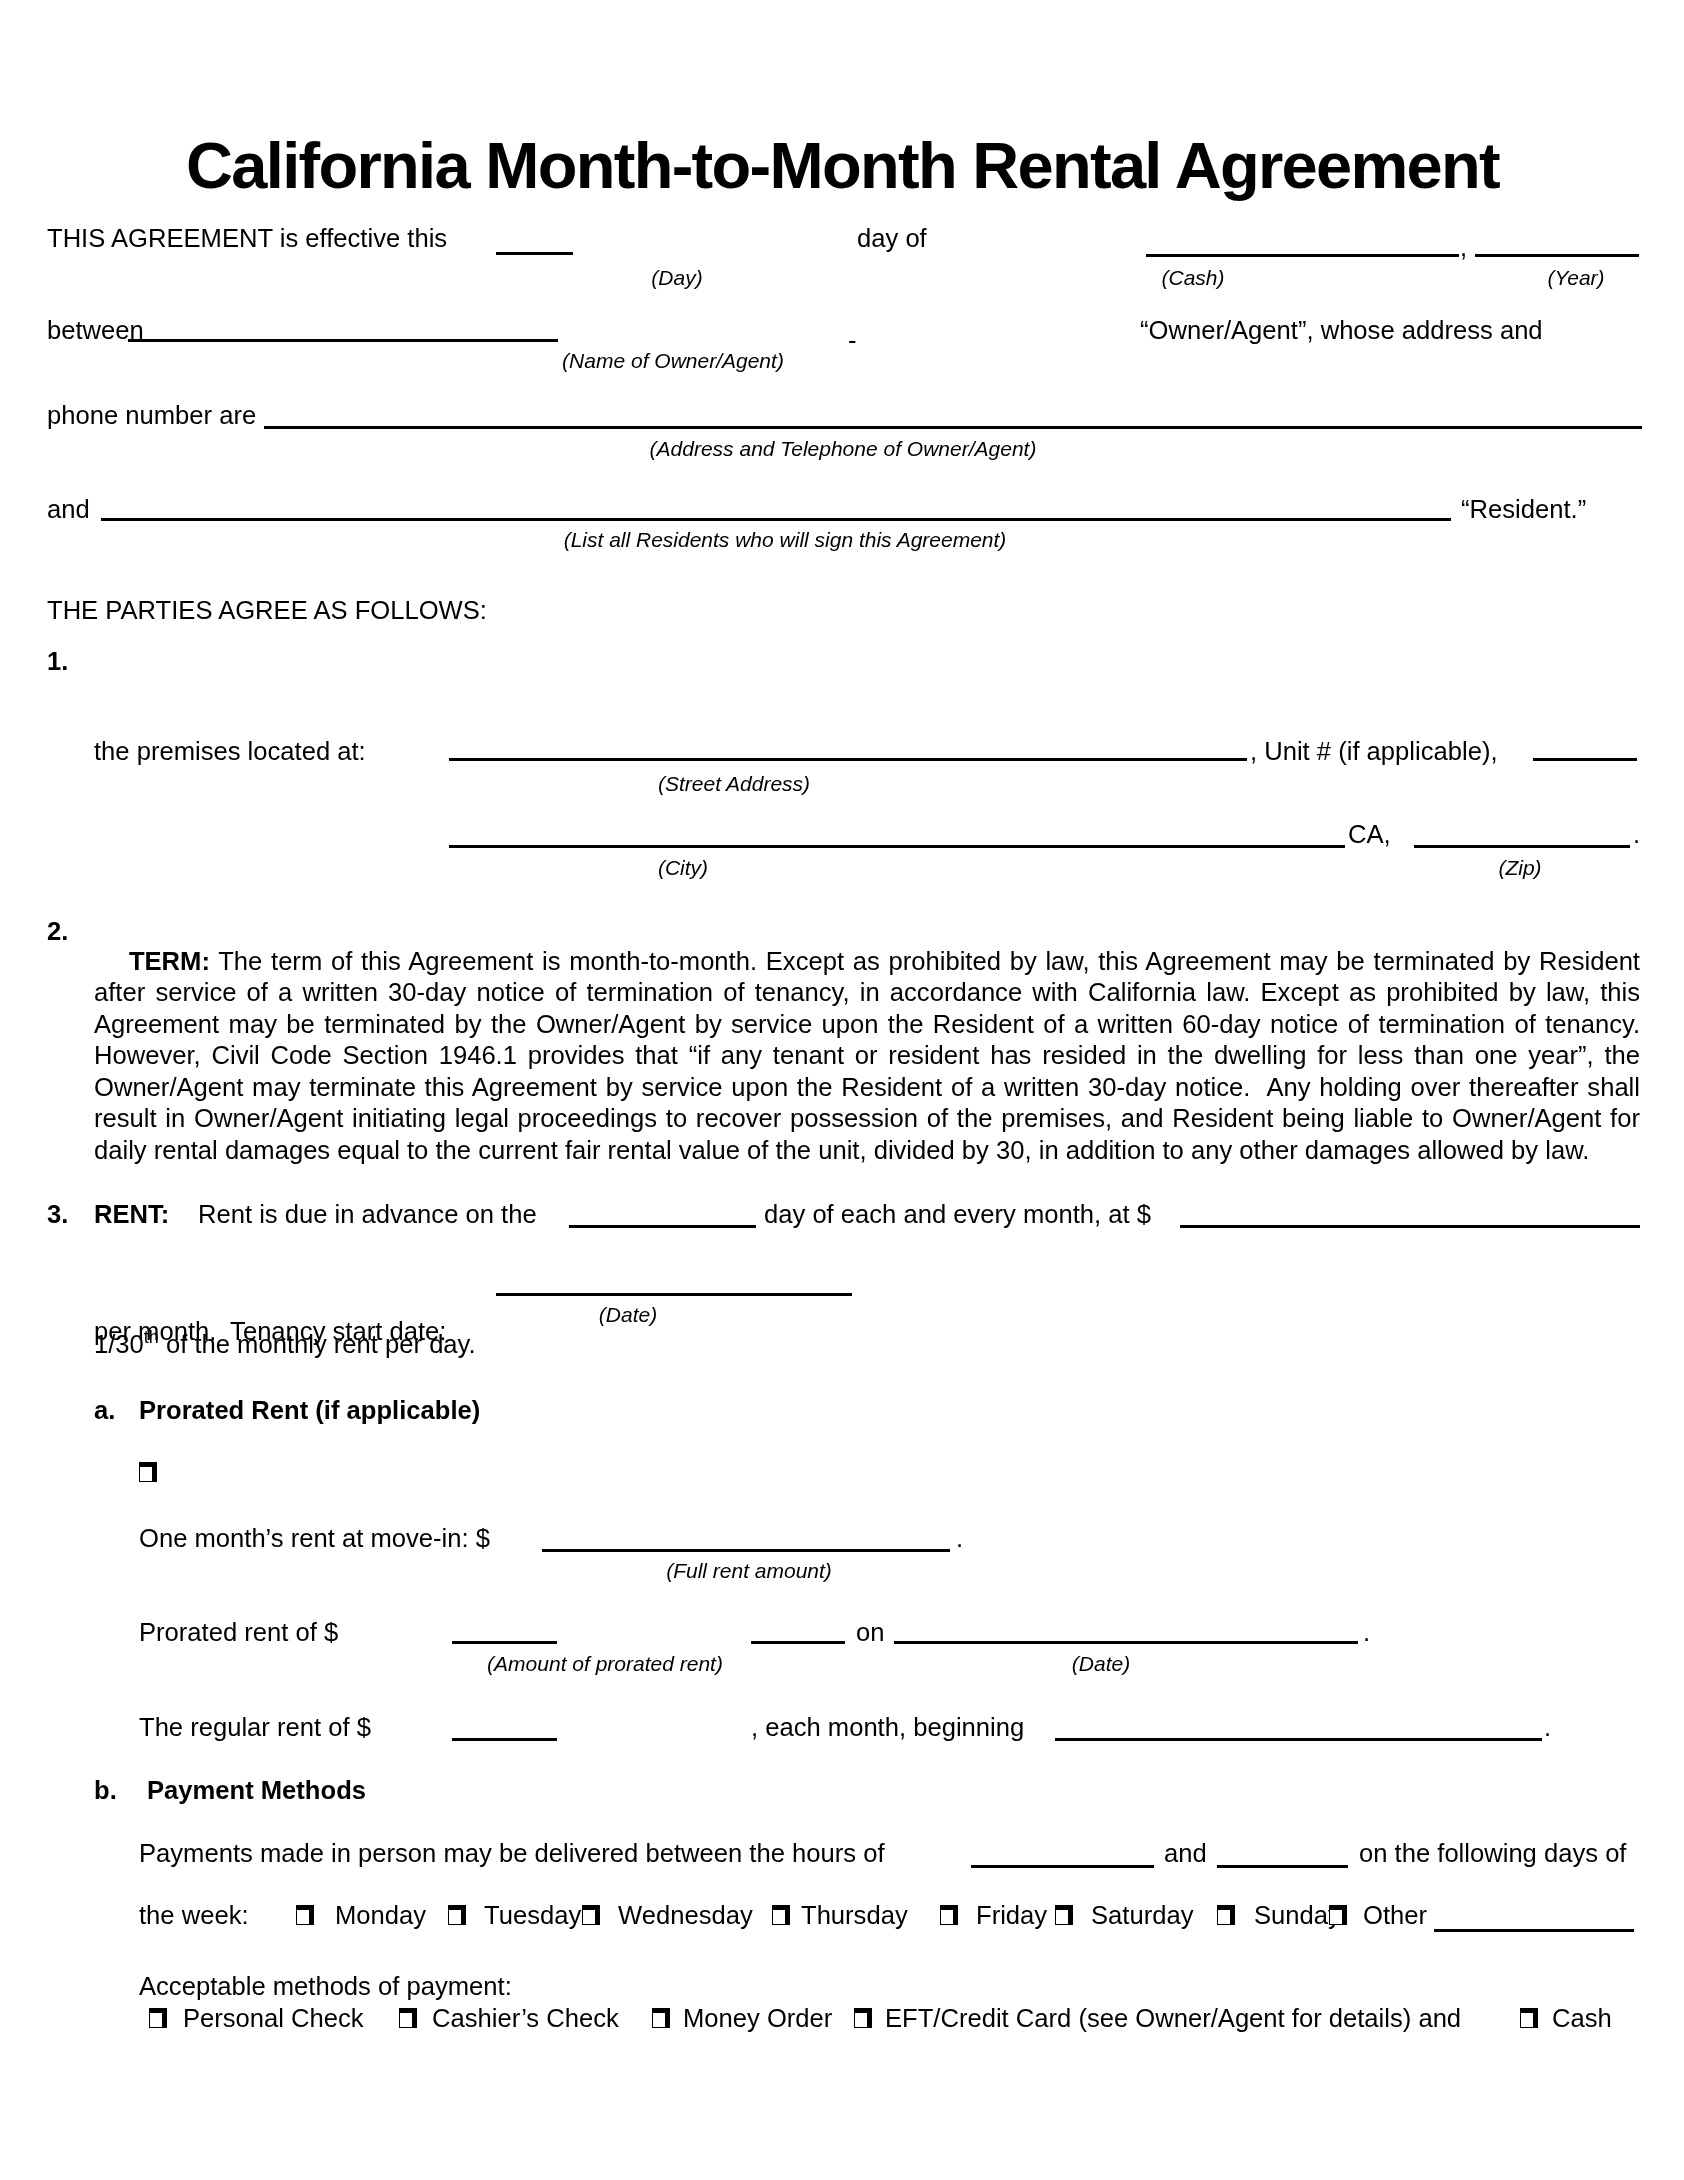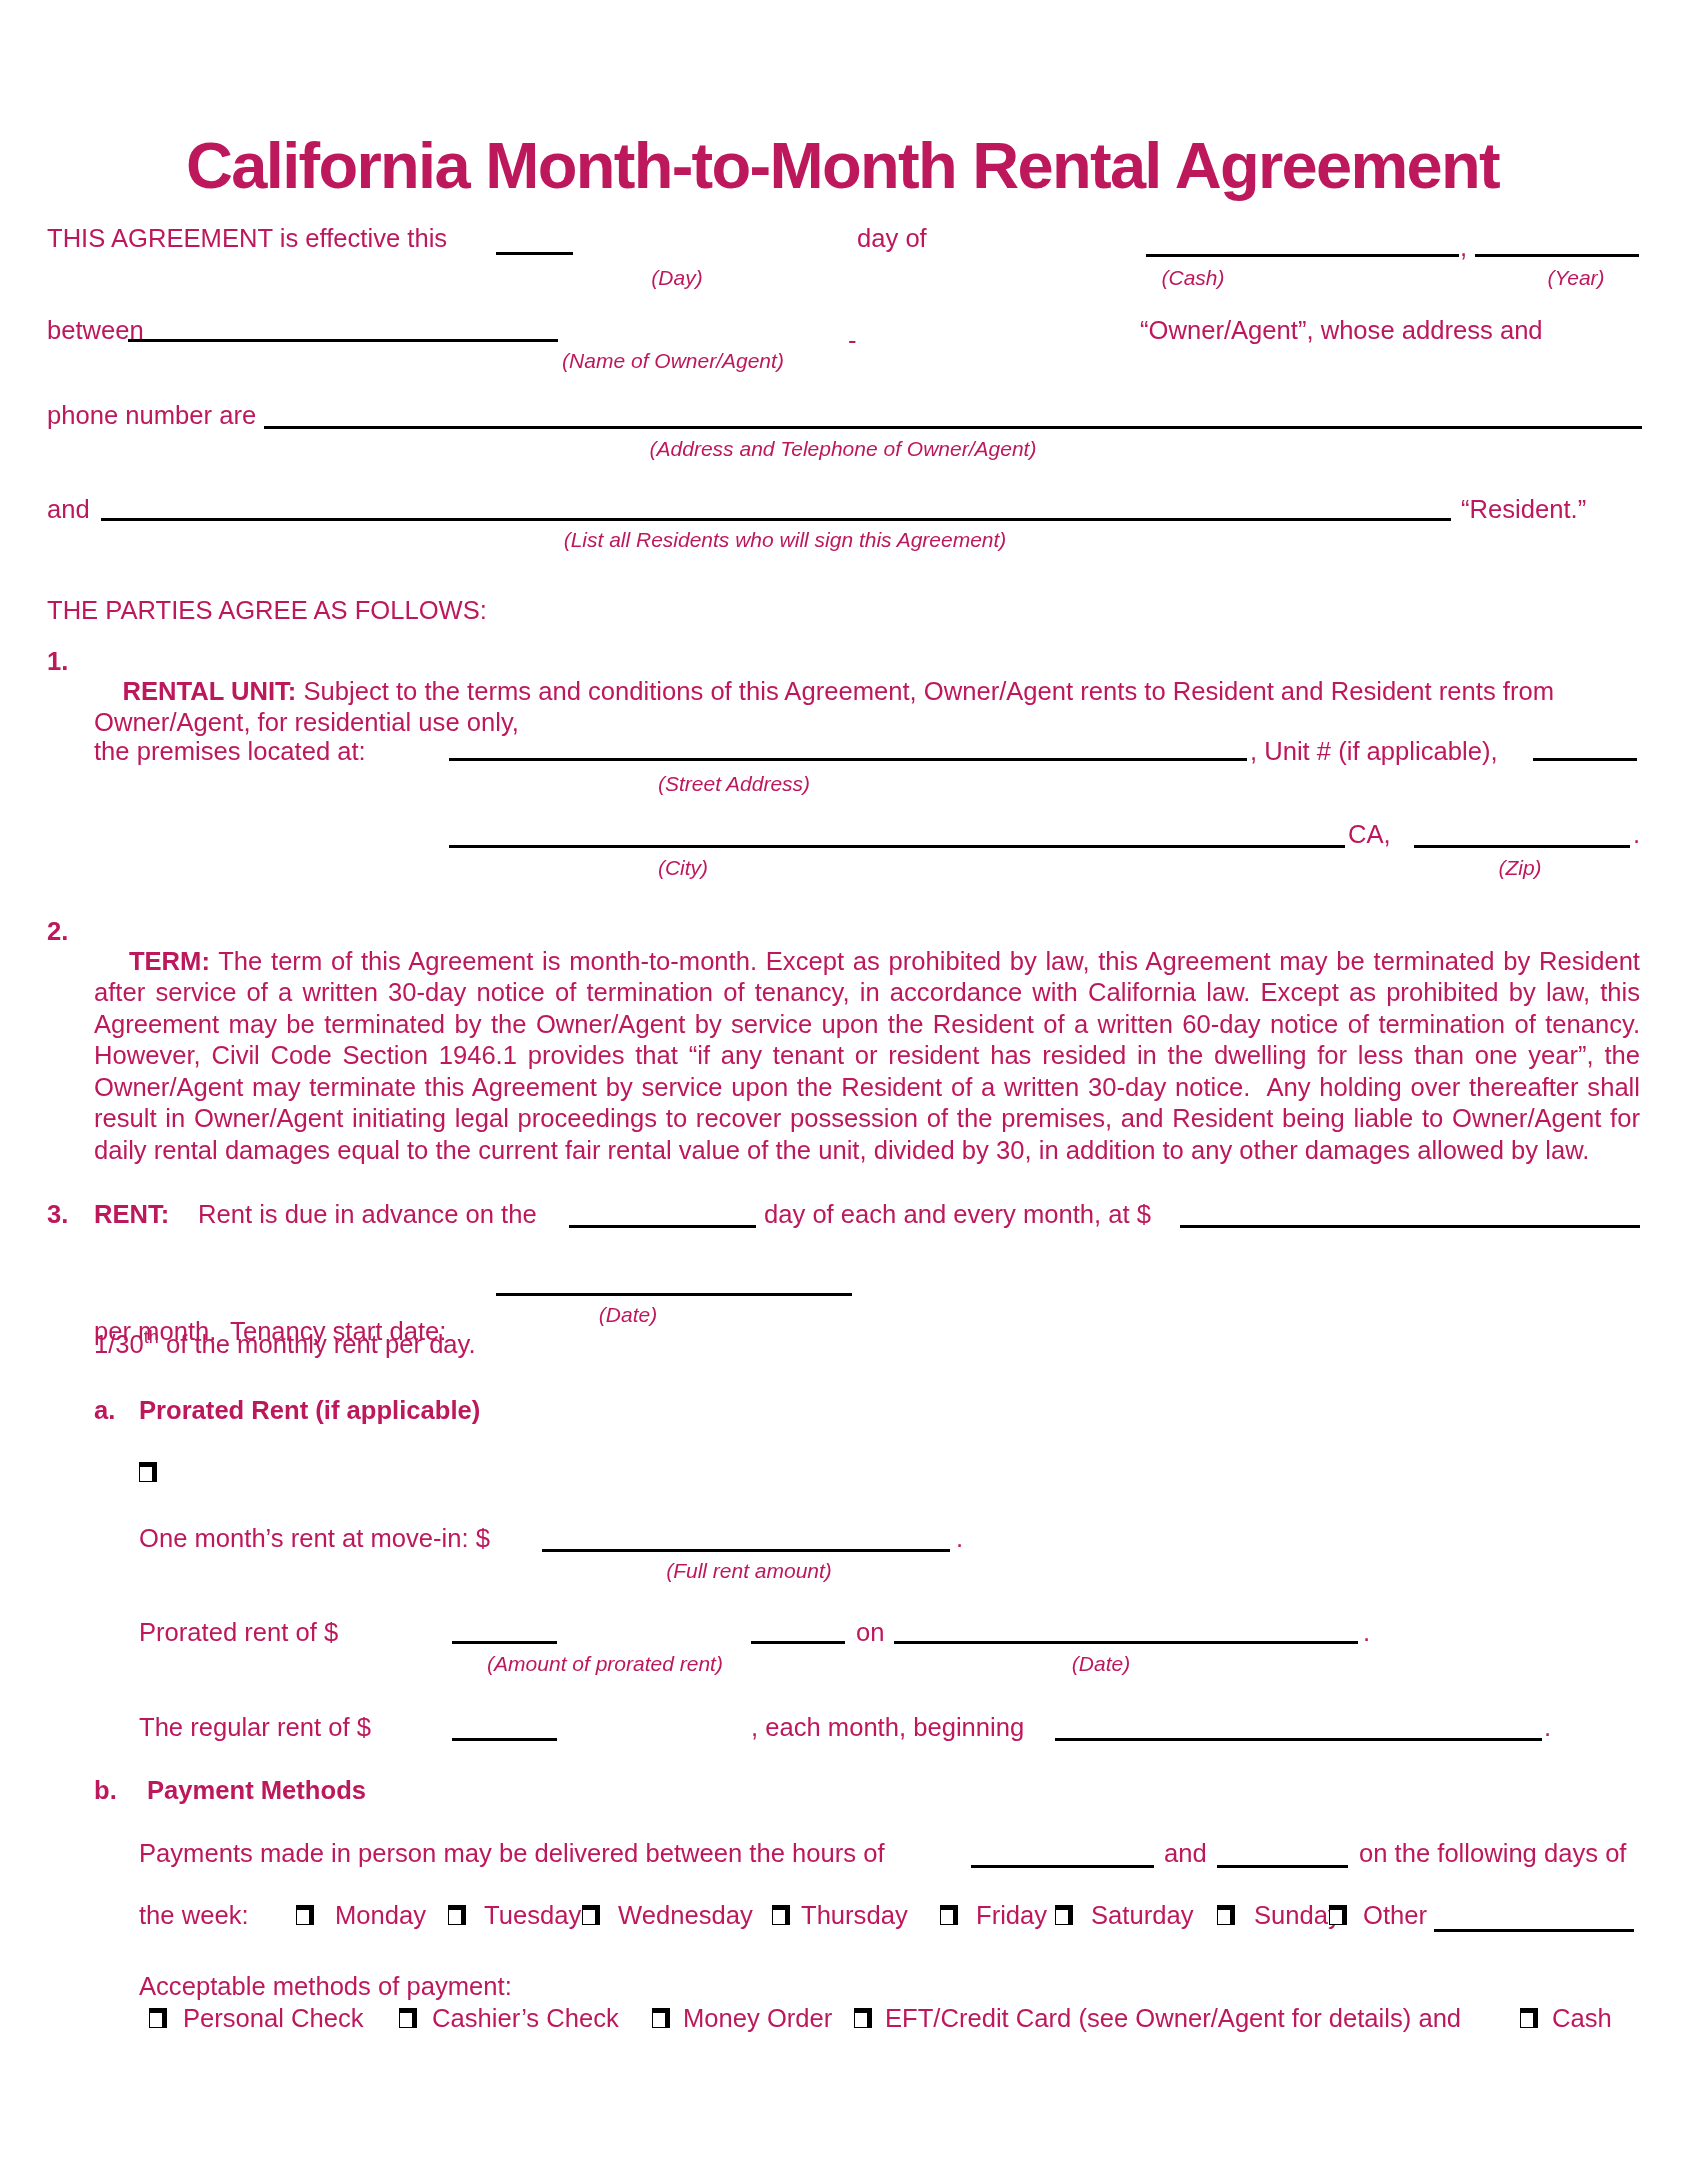--- a/index.html
+++ b/index.html
@@ -1,21 +1,21 @@
 <!DOCTYPE html>
 <html style="font-size:13.6px"><head>
 <meta charset="utf-8">
 <style>
   html,body{margin:0;padding:0;background:#fff;}
   .page{
     position:relative;
     width:1685px;
     height:2178px;
     background:#ffffff;
-    color:#be185d;
+    color:#000000;
     font-family:"Liberation Sans","DejaVu Sans",sans-serif;
     overflow:hidden;
   }
   .title{
     position:absolute;
     left:0;right:0;
     text-align:center;
     font-weight:bold;
     font-size:65px;
     letter-spacing:-1.7px;
@@ -93,23 +93,20 @@
   <span class="lbl" style="left:843px;top:437px">(Address and Telephone of Owner/Agent)</span>
 
   <span class="t" style="left:47px;top:494px">and</span>
   <div class="line" style="left:101px;top:518px;width:1350px"></div>
   <span class="t" style="left:1461px;top:494px">“Resident.”</span>
   <span class="lbl" style="left:785px;top:528px">(List all Residents who will sign this Agreement)</span>
 
   <span class="t" style="left:47px;top:595px">THE PARTIES AGREE AS FOLLOWS:</span>
 
   <span class="t b" style="left:47px;top:646px">1.</span>
-  <div class="para" style="left:94px;top:644px;width:1546px">
-    <span class="b">RENTAL UNIT:</span><span> Subject to the terms and conditions of this Agreement, Owner/Agent rents to Resident and Resident rents from Owner/Agent, for residential use only,</span>
-  </div>
 
   <span class="t" style="left:94px;top:736px">the premises located at:</span>
   <div class="line" style="left:449px;top:758px;width:798px"></div>
   <span class="t" style="left:1250px;top:736px">, Unit # (if applicable),</span>
   <div class="line" style="left:1533px;top:758px;width:104px"></div>
   <span class="lbl" style="left:734px;top:772px">(Street Address)</span>
 
   <div class="line" style="left:449px;top:845px;width:896px"></div>
   <span class="t" style="left:1348px;top:819px">CA,</span>
   <div class="line" style="left:1414px;top:845px;width:216px"></div>

